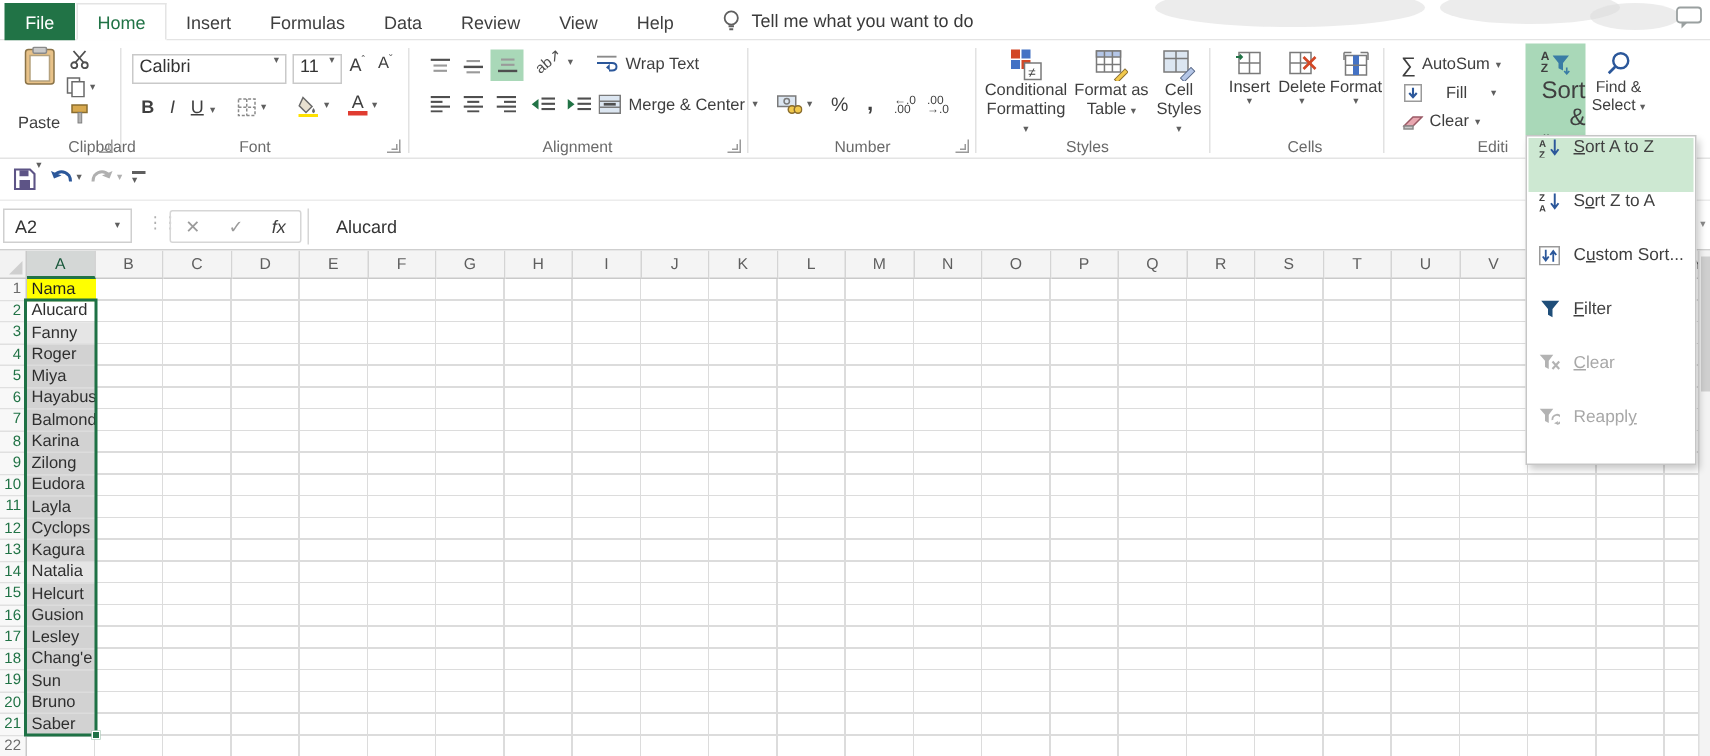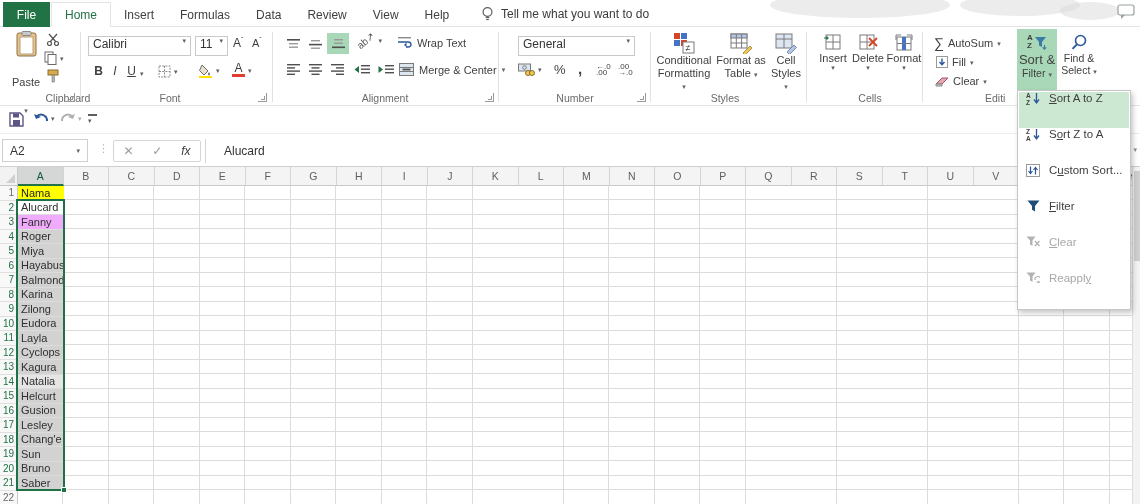--- a/index.html
+++ b/index.html
@@ -306,24 +306,20 @@
         <line x1="0.5" y1="4.5" x2="14.5" y2="4.5" stroke="#7a7a7a"></line>
         <line x1="0.5" y1="8.5" x2="14.5" y2="8.5" stroke="#7a7a7a"></line>
         <rect x="3.5" y="5.6" width="8" height="1.8" fill="#4f4f4f"></rect>
       </svg>
       <span class="rlabel">Merge &amp; Center</span>
       <span class="chev">▾</span>
     </div>
     <div class="grp-label" style="left:330px; width:110px;">Alignment</div>
     <div class="launcher" style="left:485px;"></div>
 
-    <div class="combo" style="left:518px; top:9px; width:117px; height:20px;">
-      <span>General</span>
-      <span class="chev">▾</span>
-    </div>
     <div class="abs btn" style="left:518px; top:36px; gap:3px;">
       <svg width="17" height="13" viewBox="0 0 17 13">
         <rect x="0.5" y="1" width="12" height="7" fill="#dce6f1" stroke="#7a7a7a"></rect>
         <circle cx="6.5" cy="4.5" r="1.8" fill="none" stroke="#7a7a7a"></circle>
         <circle cx="10" cy="10" r="2.5" fill="#f2c94c" stroke="#8a6d2f"></circle>
         <circle cx="14" cy="10" r="2.5" fill="#f2c94c" stroke="#8a6d2f"></circle>
       </svg>
       <span class="chev">▾</span>
     </div>
     <div class="abs" style="left:554px; top:35px; font-size:13px; color:#3f3f3f;">%</div>
@@ -399,21 +395,21 @@
       <span>Format</span>
       <span class="chev">▾</span>
     </div>
     <div class="grp-label" style="left:825px; width:90px;">Cells</div>
 
     <div class="abs btn" style="left:934px; top:8px; gap:4px;">
       <span style="font-size:14px; color:#3f3f3f;">∑</span>
       <span class="rlabel">AutoSum</span>
       <span class="chev">▾</span>
     </div>
-    <div class="abs btn" style="left:936px; top:29px; gap:4px;text-align:center;">
+    <div class="abs btn" style="left:936px; top:29px; gap:16px;text-align:center;">
       <svg width="12" height="12" viewBox="0 0 12 12">
         <rect x="0.5" y="0.5" width="11" height="11" fill="#fff" stroke="#9a9a9a"></rect>
         <path d="M6 2.5 L6 8 M3.5 6 L6 8.8 L8.5 6" stroke="#2b579a" stroke-width="1.4" fill="none"></path>
       </svg>
       <span class="rlabel">Fill</span>
       <span class="chev">▾</span>
     </div>
     <div class="abs btn" style="left:935px; top:48px; gap:4px;">
       <svg width="14" height="11" viewBox="0 0 14 11">
         <path d="M1 8 L7 2 L13 2 L7 8 Z" fill="#e8a7b0" stroke="#9a5a66"></path>
@@ -426,21 +422,21 @@
       <div style="display:flex; align-items:flex-end; gap:2px;">
         <span class="az-col">
             <span>A</span>
             <span>Z</span>
           </span>
         <svg width="12" height="14" viewBox="0 0 12 14">
           <path d="M0 1 H11 L7 6 V11 L4 9.5 V6 Z" fill="#3a7ca5"></path>
           <path d="M9.5 9 L9.5 13 M7.8 11.3 L9.5 13.2 L11.2 11.3" stroke="#3a7ca5" stroke-width="1.1" fill="none"></path>
         </svg>
       </div>
-      <span style="font-size:13px; color:#3f3f3f; margin-top:2px;text-align:right;">Sort &amp;</span>
+      <span style="font-size:16px; color:#3f3f3f; margin-top:2px;text-align:right;">Sort &amp;</span>
       <span style="font-size:10.5px; color:#3f3f3f;"><span>Filter</span> <span class="chev">▾</span></span>
     </div>
     <div class="abs" style="left:1059px; top:2px; width:40px; height:61px; display:flex; flex-direction:column; align-items:center; padding-top:5px;">
       <svg width="16" height="16" viewBox="0 0 16 16">
         <circle cx="9.5" cy="6.5" r="5" fill="none" stroke="#2b579a" stroke-width="1.6"></circle>
         <line x1="5.8" y1="10.5" x2="1.5" y2="14.8" stroke="#2b579a" stroke-width="1.8"></line>
       </svg>
       <span style="font-size:10.5px; color:#3f3f3f; margin-top:2px;">Find &amp;</span>
       <span style="font-size:10.5px; color:#3f3f3f;"><span>Select</span> <span class="chev">▾</span></span>
     </div>
@@ -542,21 +538,21 @@
         <div class="row-h sel" style="top: 251px; height: 14.5px;">17</div>
         <div class="row-h sel" style="top: 265.5px; height: 14.5px;">18</div>
         <div class="row-h sel" style="top: 280px; height: 14.5px;">19</div>
         <div class="row-h sel" style="top: 294.5px; height: 14.5px;">20</div>
         <div class="row-h sel" style="top: 309px; height: 14.5px;">21</div>
         <div class="row-h" style="top: 323.5px; height: 14.5px;">22</div>
       </div>
     <div id="colA">
         <div class="cellA" style="top: 19px; background: rgb(255, 255, 0); color: rgb(31, 31, 31);">Nama</div>
         <div class="cellA" style="top: 33.5px; background: rgb(255, 255, 255);">Alucard</div>
-        <div class="cellA" style="top: 48px; background: #f0abfc;">Fanny</div>
+        <div class="cellA" style="top: 48px; background: #e5e5e5;">Fanny</div>
         <div class="cellA" style="top: 62.5px; background: rgb(210, 210, 210);">Roger</div>
         <div class="cellA" style="top: 77px; background: rgb(210, 210, 210);">Miya</div>
         <div class="cellA" style="top: 91.5px; background: rgb(210, 210, 210);">Hayabusa</div>
         <div class="cellA" style="top: 106px; background: rgb(210, 210, 210);">Balmond</div>
         <div class="cellA" style="top: 120.5px; background: rgb(210, 210, 210);">Karina</div>
         <div class="cellA" style="top: 135px; background: rgb(210, 210, 210);">Zilong</div>
         <div class="cellA" style="top: 149.5px; background: rgb(210, 210, 210);">Eudora</div>
         <div class="cellA" style="top: 164px; background: rgb(210, 210, 210);">Layla</div>
         <div class="cellA" style="top: 178.5px; background: rgb(210, 210, 210);">Cyclops</div>
         <div class="cellA" style="top: 193px; background: rgb(210, 210, 210);">Kagura</div>

